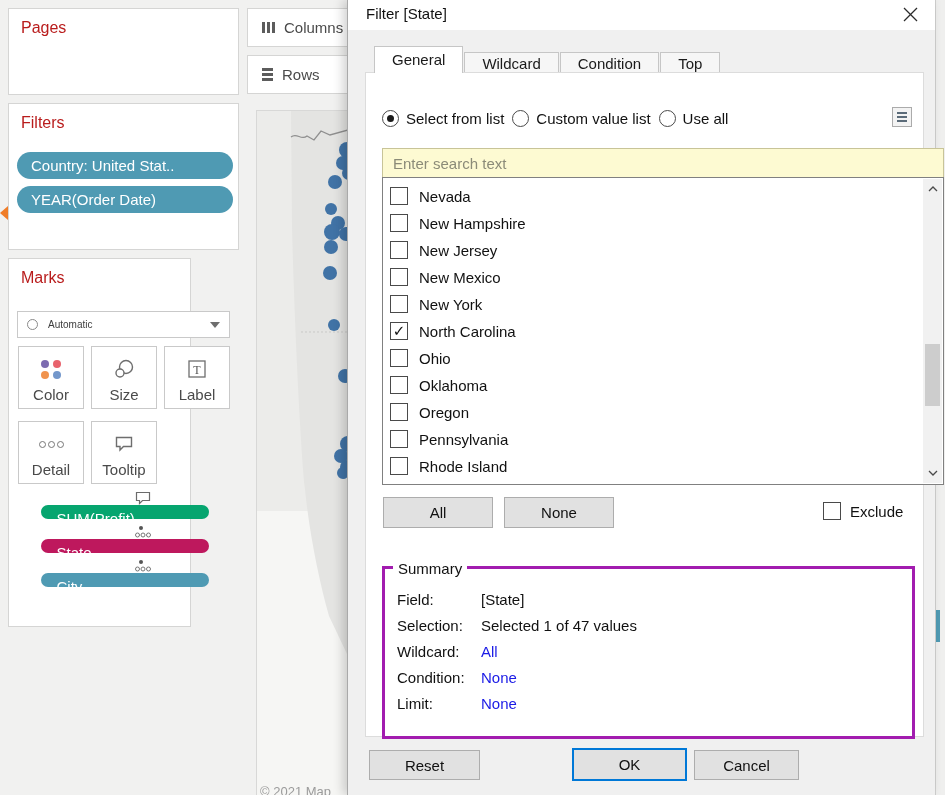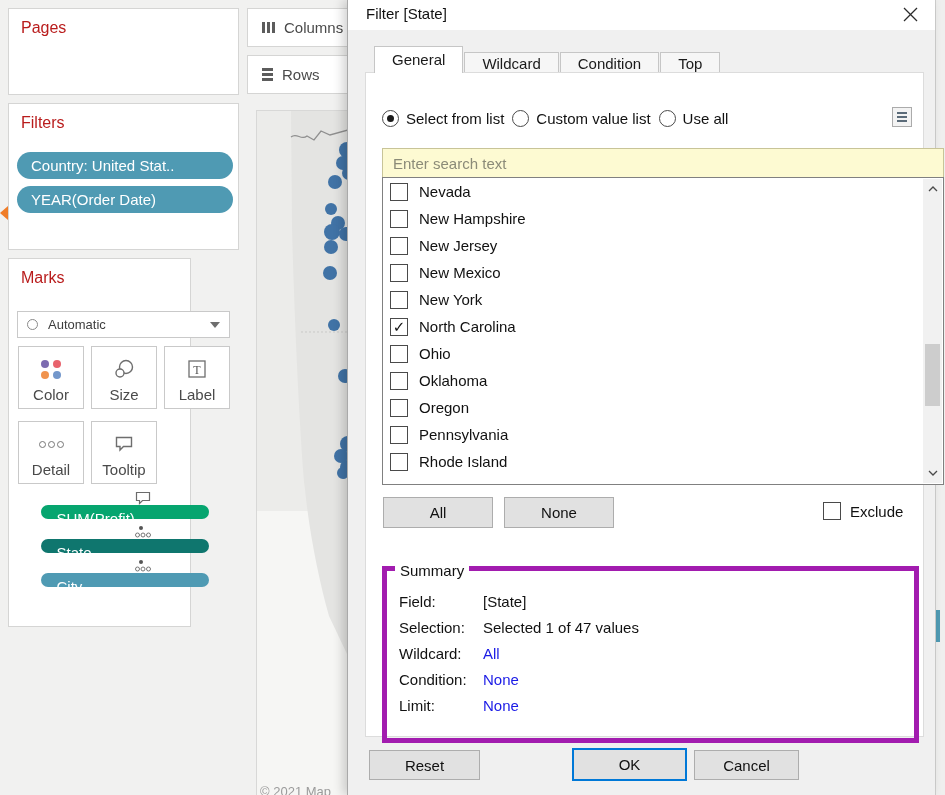--- a/index.html
+++ b/index.html
@@ -15,21 +15,21 @@
         padding:0 14px;box-sizing:border-box;white-space:nowrap;overflow:hidden;}
   #filters-pills{position:absolute;left:8px;top:48px;width:216px;}
   #filters-pills .pill{margin-bottom:7px;width:216px;}
   #drop-indicator{position:absolute;left:0;top:206px;width:0;height:0;
         border-left:8px solid #f07d28;border-top:7px solid transparent;border-bottom:7px solid transparent;
         transform:rotate(180deg);}
   
   #mark-type-dd{position:absolute;left:8px;top:52px;width:213px;height:27px;background:#fff;
         border:1px solid #c9c9c9;display:flex;align-items:center;box-sizing:border-box;}
   .auto-circle{width:9px;height:9px;border:1.4px solid #8a8a8a;border-radius:50%;margin:0 10px 0 9px;}
-  #mark-type-dd .dd-label{font-size:13px;color:#3d3d3d;flex:1;}
+  #mark-type-dd .dd-label{font-size:10px;color:#3d3d3d;flex:1;}
   .dd-arrow{width:0;height:0;border-left:5px solid transparent;border-right:5px solid transparent;
         border-top:6px solid #6e6e6e;margin-right:9px;}
   .mark-btn{position:absolute;width:66px;height:63px;background:#fff;border:1px solid #c9c9c9;
         box-sizing:border-box;display:flex;flex-direction:column;align-items:center;justify-content:flex-end;
         padding-bottom:5px;}
   .mark-btn .mb-label{font-size:15px;color:#4a4a4a;margin-top:4px;}
   .mb-icon{height:26px;display:flex;align-items:center;justify-content:center;}
   #btn-color{left:9px;top:87px;} #btn-size{left:82px;top:87px;} #btn-label{left:155px;top:87px;}
   #btn-detail{left:9px;top:162px;} #btn-tooltip{left:82px;top:162px;}
   .color-grid{display:grid;grid-template-columns:9px 9px;grid-gap:3px;}
@@ -75,37 +75,37 @@
   .radio-option .ro-label{font-size:15px;color:#111;}
   #list-menu-btn{position:absolute;left:544px;top:107px;width:20px;height:20px;background:#f3f3f3;
         border:1px solid #ababab;display:flex;flex-direction:column;justify-content:center;align-items:center;gap:2px;box-sizing:border-box;}
   #list-menu-btn b{width:10px;height:2px;background:#5b6b79;display:block;}
   #search-input{position:absolute;left:34px;top:148px;width:562px;height:30px;background:#fdfad2;
         border:1px solid #c8c498;box-sizing:border-box;font-size:15px;color:#333;padding:0 10px;
         font-family:"Liberation Sans",sans-serif;}
   #search-input::placeholder{color:#8b8b78;}
   #state-list{position:absolute;left:34px;top:177px;width:562px;height:308px;background:#fff;
         border:1px solid #808080;box-sizing:border-box;overflow:hidden;}
-  .state-row{display:flex;align-items:center;height:27px;padding-left:7px;}
+  .state-row{display:flex;align-items:flex-end;height:27px;padding-left:7px;}
   .cbx{width:18px;height:18px;border:1px solid #4a4a4a;background:#fff;box-sizing:border-box;
         display:flex;align-items:center;justify-content:center;font-size:15px;font-weight:700;color:#111;}
   .state-row .st-label{font-size:15px;color:#111;margin-left:11px;}
   #scrollbar{position:absolute;right:1px;top:1px;width:19px;height:304px;background:#f1f1f1;}
   .sb-arrow{position:absolute;left:0;width:19px;height:20px;display:flex;align-items:center;justify-content:center;}
   #sb-up{top:0;} #sb-down{bottom:0;}
   #sb-thumb{position:absolute;left:2px;top:165px;width:15px;height:62px;background:#cdcdcd;}
   .btn{position:absolute;background:#e1e1e1;border:1px solid #adadad;box-sizing:border-box;
         font-size:15px;color:#111;display:flex;align-items:center;justify-content:center;
         font-family:"Liberation Sans",sans-serif;}
   #btn-all{left:35px;top:497px;width:110px;height:31px;}
   #btn-none{left:156px;top:497px;width:110px;height:31px;}
   #exclude-wrap{position:absolute;left:475px;top:502px;display:flex;align-items:center;}
   #exclude-wrap .cbx{margin-right:9px;}
   #exclude-wrap .ex-label{font-size:15px;color:#111;}
-  #summary-box{position:absolute;left:34px;top:566px;width:527px;height:167px;border:5px solid #a21caf;}
+  #summary-box{position:absolute;left:34px;top:566px;width:527px;height:167px;border:3px solid #a21caf;}
   #summary-legend{position:absolute;left:8px;top:-9px;background:#fff;padding:0 5px;font-size:15px;color:#111;}
   .sum-row{position:absolute;left:12px;display:flex;font-size:15px;}
   .sum-label{width:84px;color:#111;}
   .sum-value{color:#111;}
   .sum-value.link{color:#1a1ae6;}
   #btn-reset{left:21px;top:750px;width:111px;height:30px;}
   #btn-ok{left:224px;top:748px;width:115px;height:33px;border:2px solid #0078d7;}
   #btn-cancel{left:346px;top:750px;width:105px;height:30px;}
   #btn-apply{left:469px;top:786px;width:94px;height:30px;margin-top:28px;}
 </style>
@@ -194,21 +194,21 @@
         </div>
         <div class="mp-row">
           <span class="mp-icon">
             <svg width="16" height="14" viewBox="0 0 16 14">
               <circle cx="6" cy="3" r="2" fill="#555"></circle>
               <circle cx="2.5" cy="10" r="2" fill="none" stroke="#777"></circle>
               <circle cx="8" cy="10" r="2" fill="none" stroke="#777"></circle>
               <circle cx="13.5" cy="10" r="2" fill="none" stroke="#777"></circle>
             </svg>
           </span>
-          <div class="pill" style="background: #0f766e;">State</div>
+          <div class="pill" style="background: #be185d;">State</div>
         </div>
         <div class="mp-row">
           <span class="mp-icon">
             <svg width="16" height="14" viewBox="0 0 16 14">
               <circle cx="6" cy="3" r="2" fill="#555"></circle>
               <circle cx="2.5" cy="10" r="2" fill="none" stroke="#777"></circle>
               <circle cx="8" cy="10" r="2" fill="none" stroke="#777"></circle>
               <circle cx="13.5" cy="10" r="2" fill="none" stroke="#777"></circle>
             </svg>
           </span>

